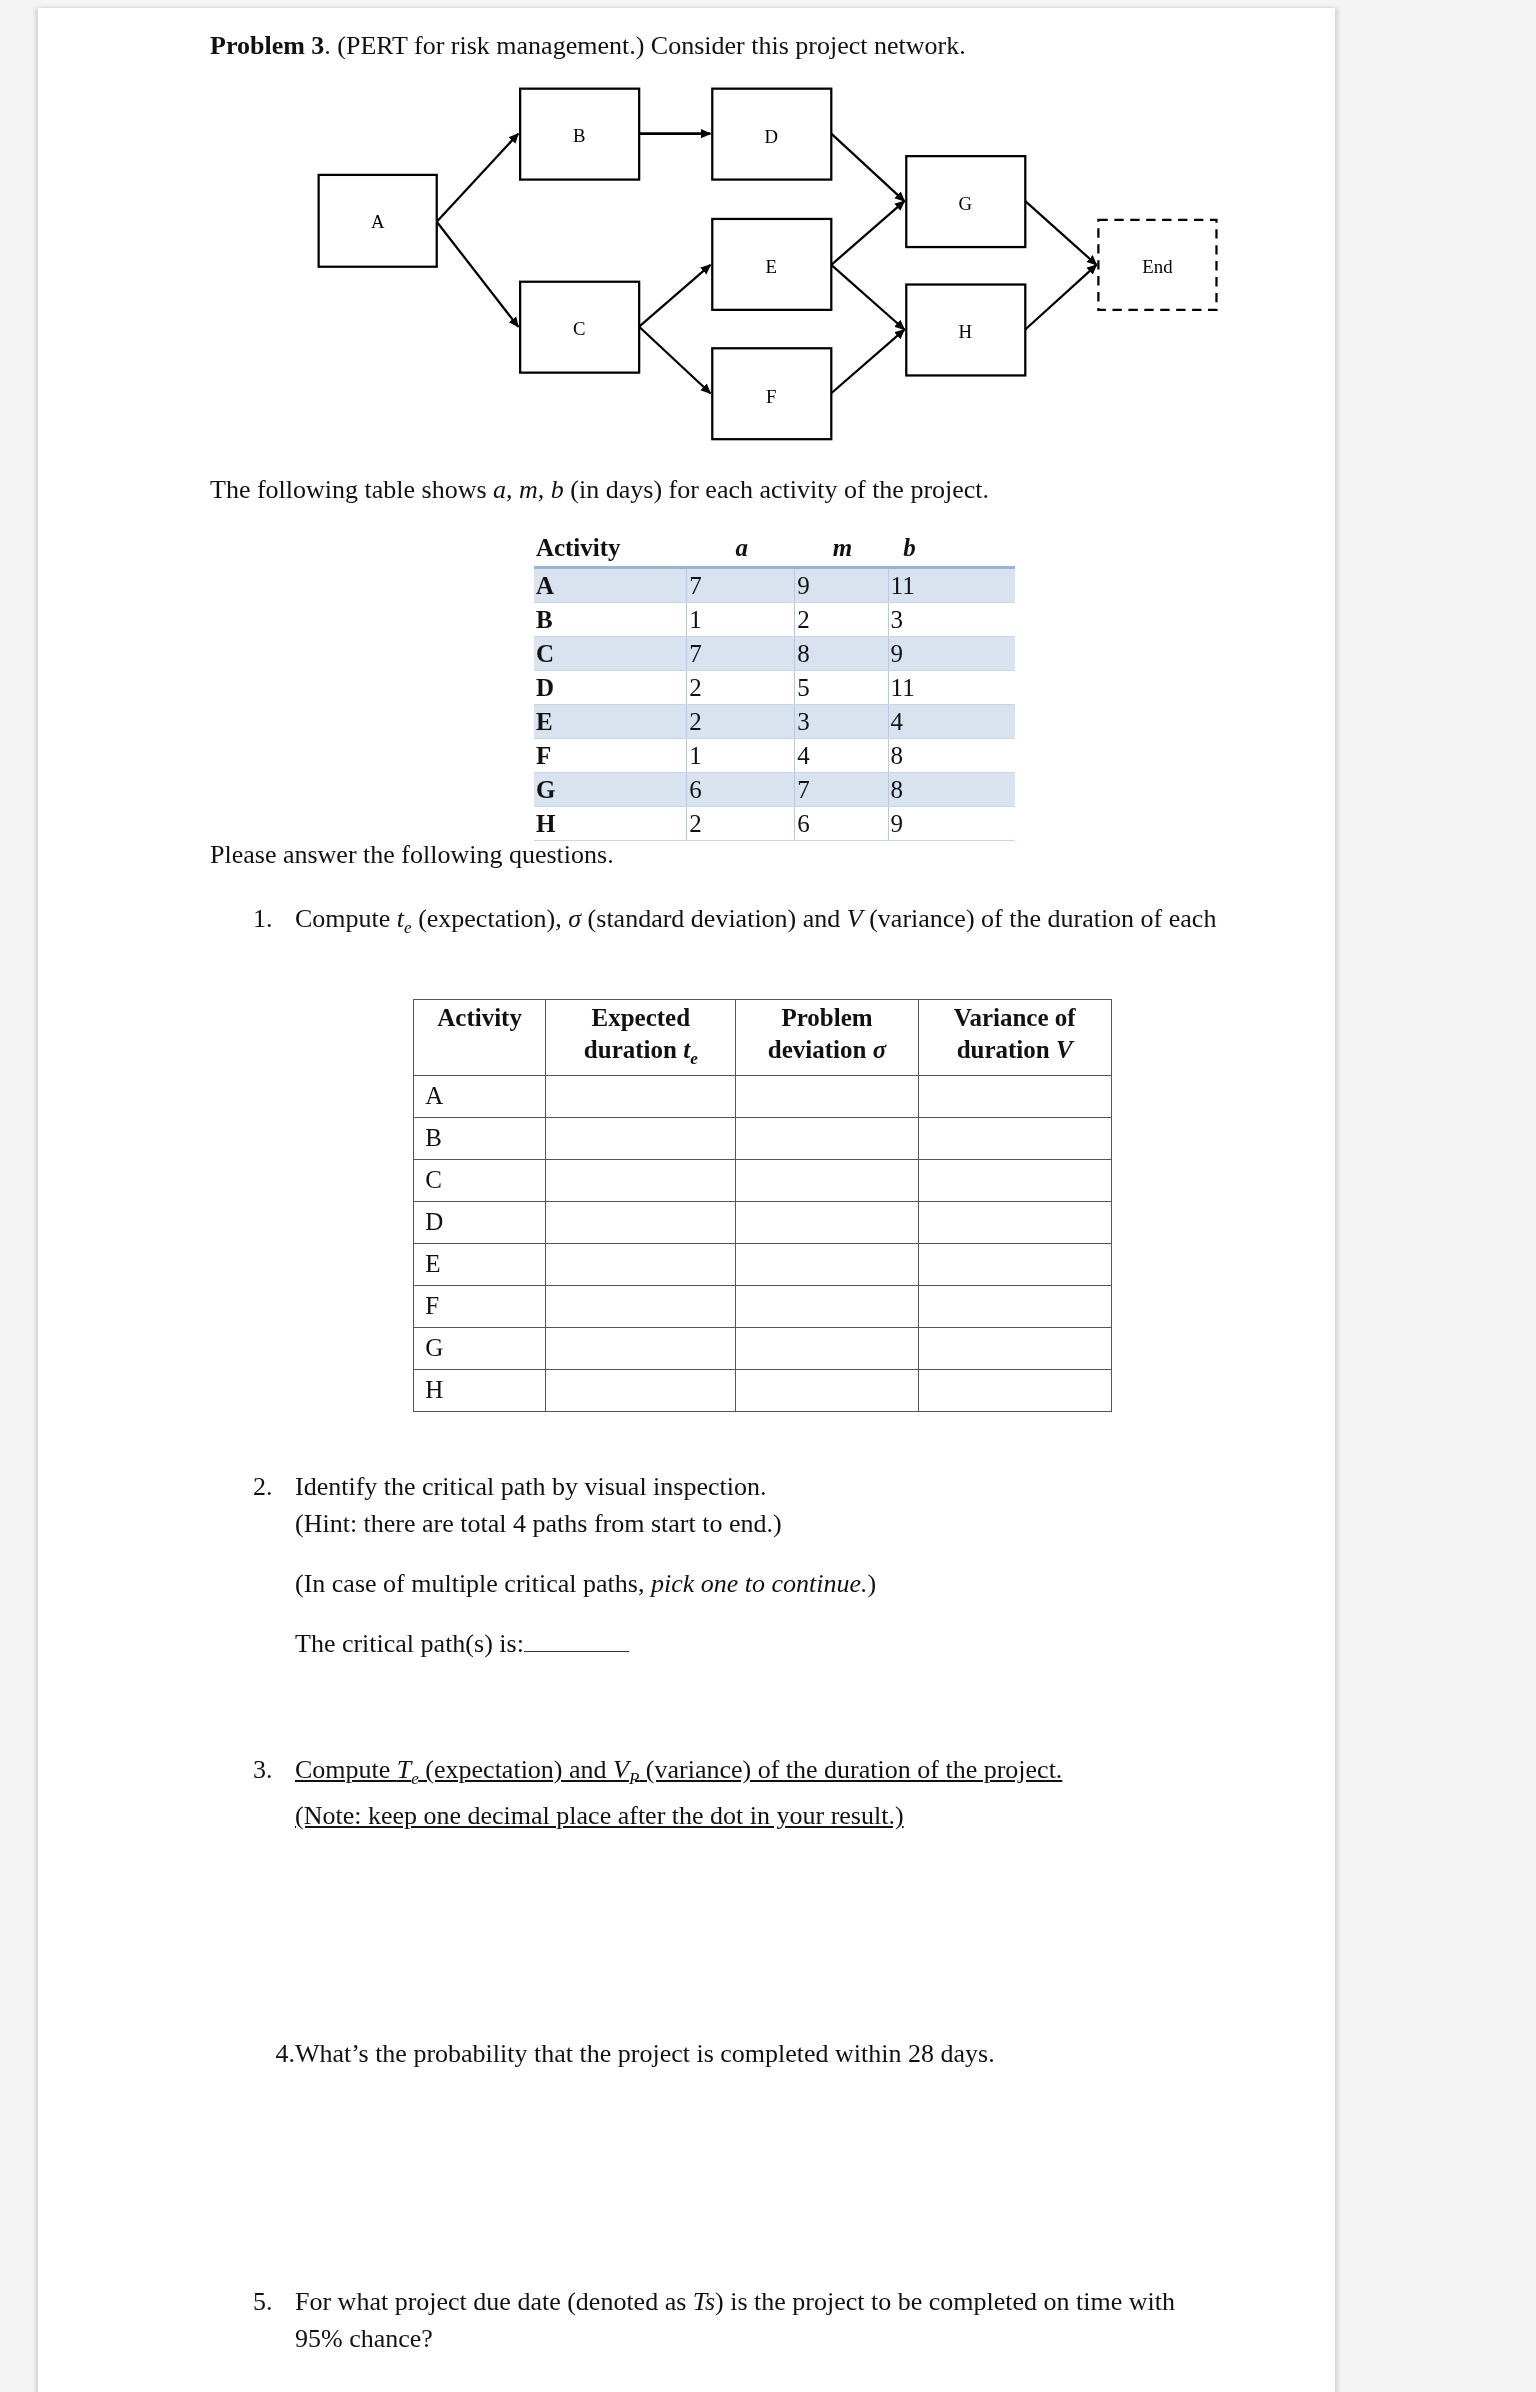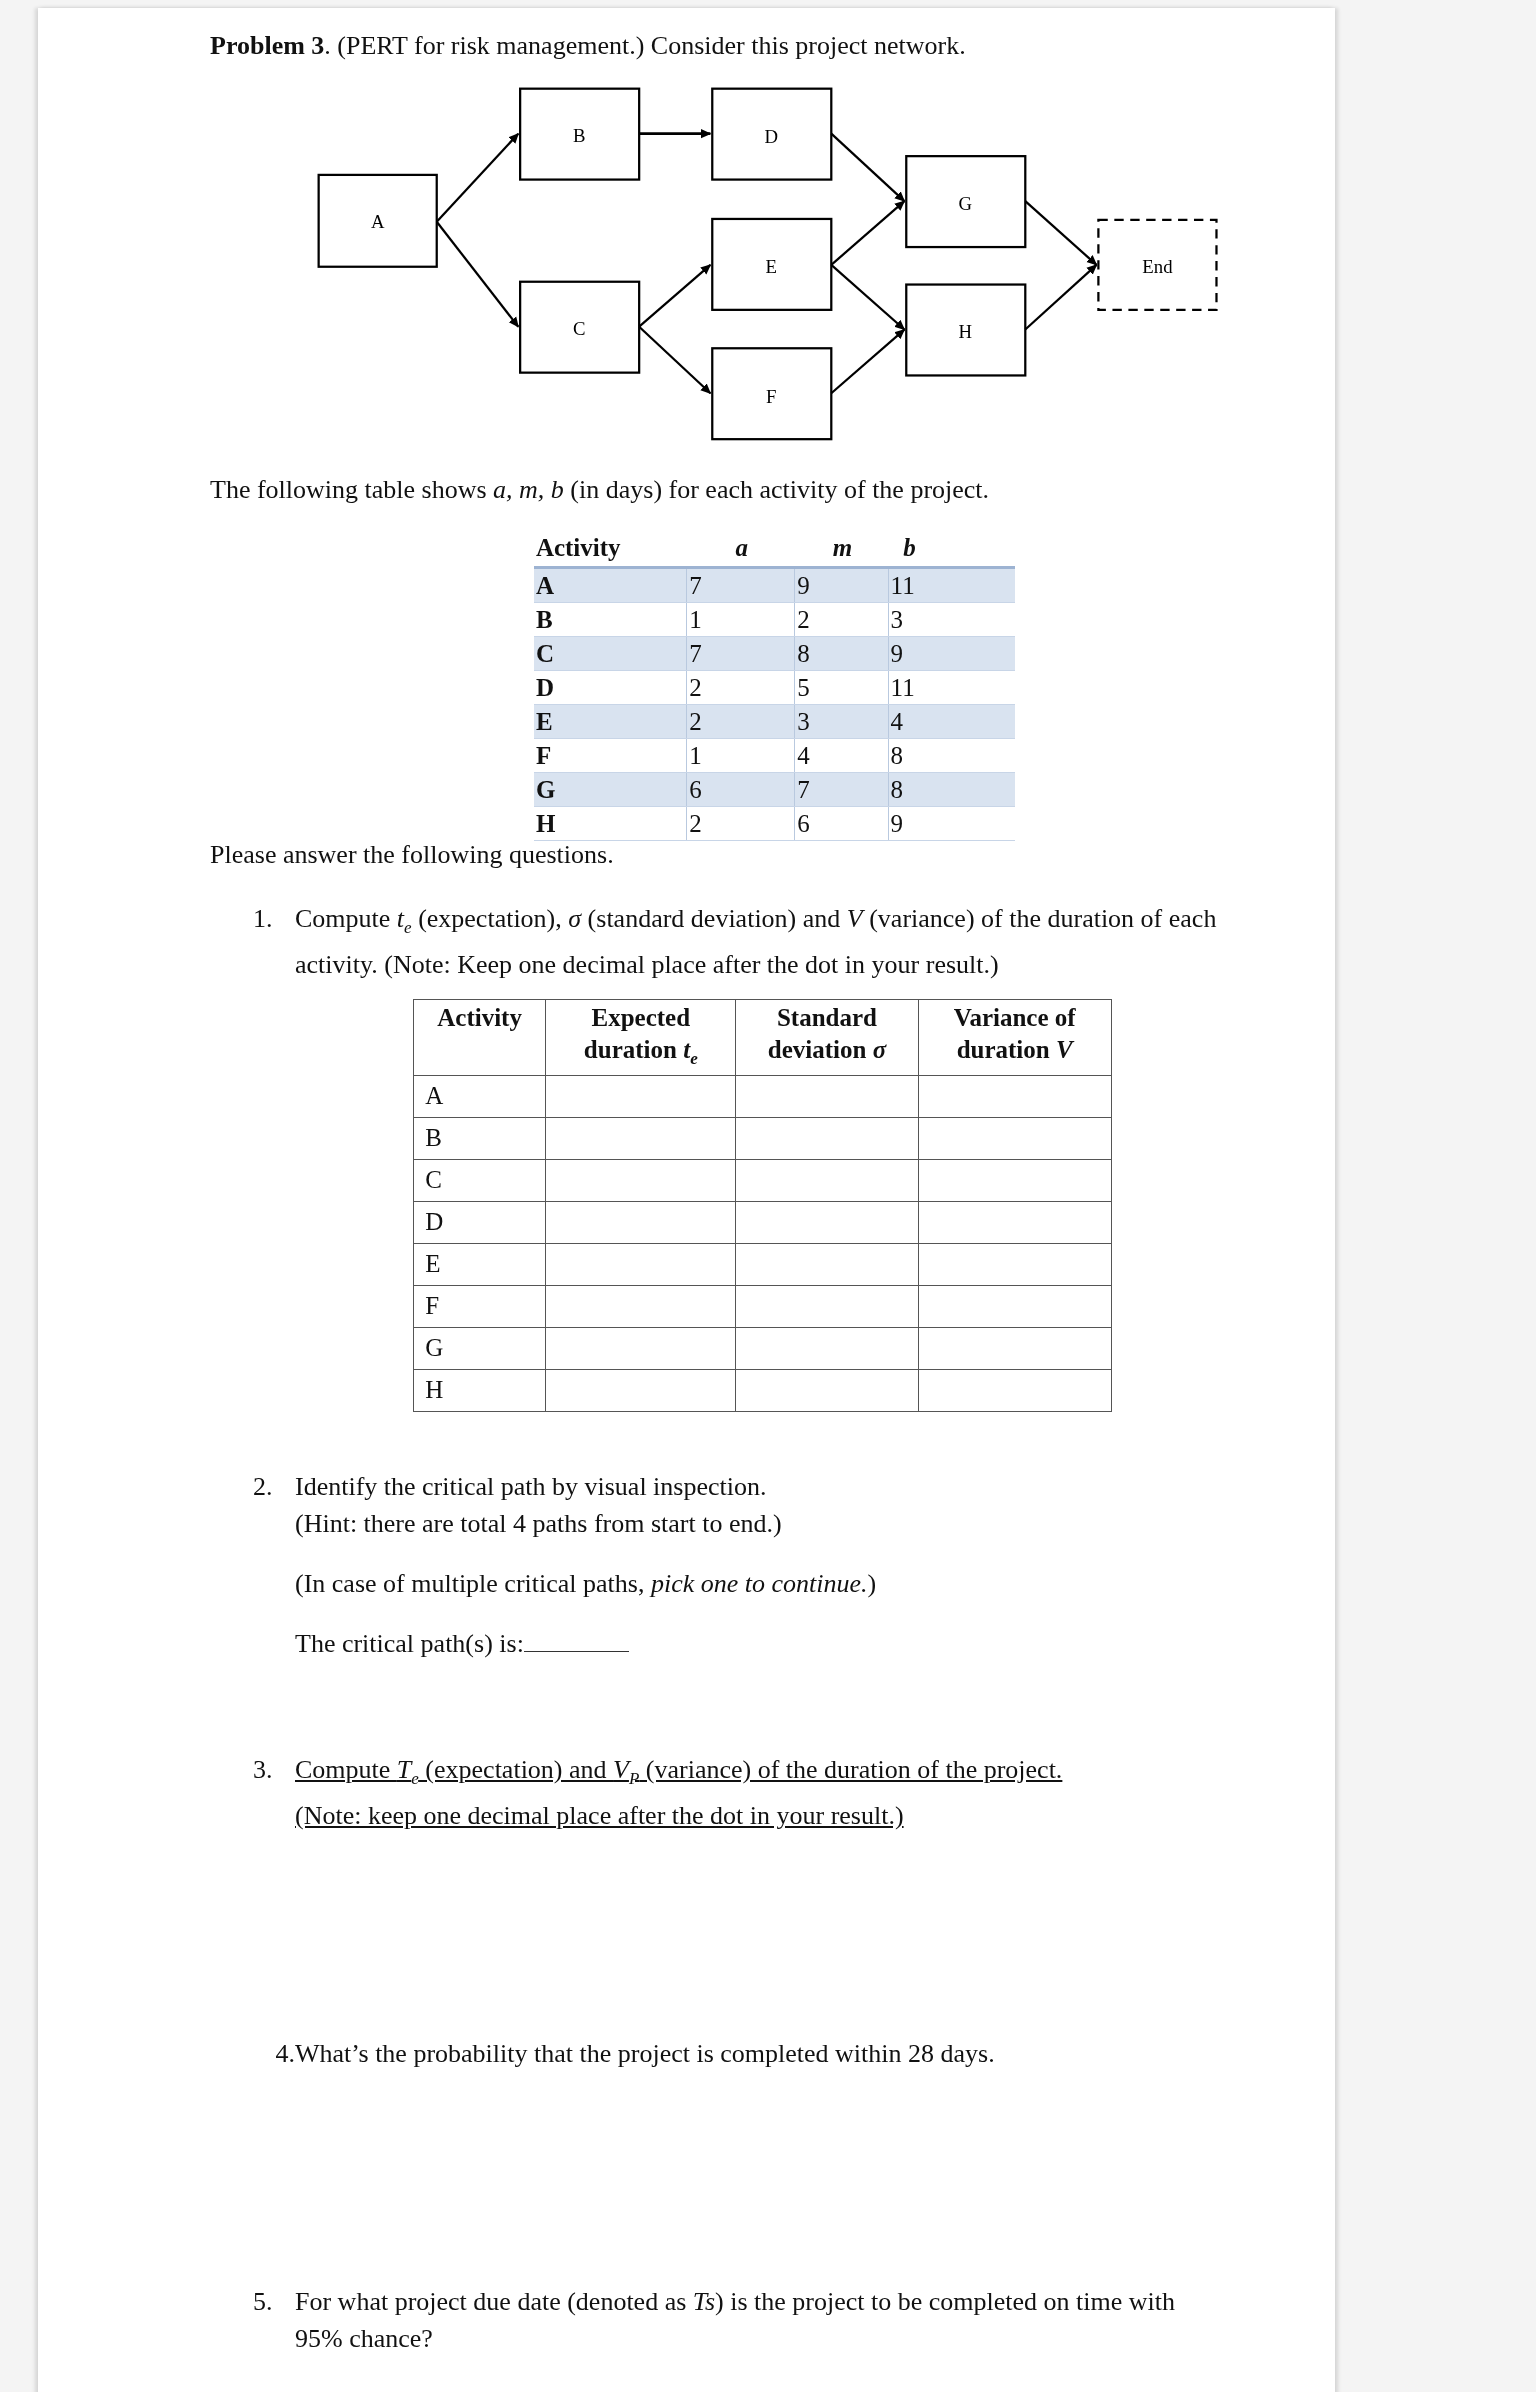--- a/index.html
+++ b/index.html
@@ -153,29 +153,28 @@
         <td>6</td>
         <td>9</td>
       </tr>
     </tbody>
   </table>
 
   <div class="abs txt" style="left:172px; top:828px;">Please answer the following questions.</div>
 
   <div class="abs txt" style="left:215px; top:892px;">
     <div><span class="qnum">1.</span><span>Compute </span><span class="ital">t</span><sub class="ital">e</sub><span> (expectation), </span><span class="ital">σ</span><span> (standard deviation) and </span><span class="ital">V</span><span> (variance) of the duration of each</span></div>
-    <div style="padding-left:42px"><span>activity. (Note: Keep one decimal place after the dot in your result.)</span></div>
   </div>
 
   <table class="atab" style="left:375px;">
     <thead>
       <tr>
         <th class="c1">Activity</th>
         <th class="c2"><span>Expected</span><br><span>duration </span><span class="ital">t</span><sub class="ital">e</sub></th>
-        <th class="c3"><span>Standard</span><br><span>deviation </span><span class="ital">σ</span></th>
+        <th class="c3"><span>Problem</span><br><span>deviation </span><span class="ital">σ</span></th>
         <th class="c4"><span>Variance of</span><br><span>duration </span><span class="ital">V</span></th>
       </tr>
     </thead>
     <tbody>
       <tr>
           <td>A</td>
           <td></td>
           <td></td>
           <td></td>
         </tr>

